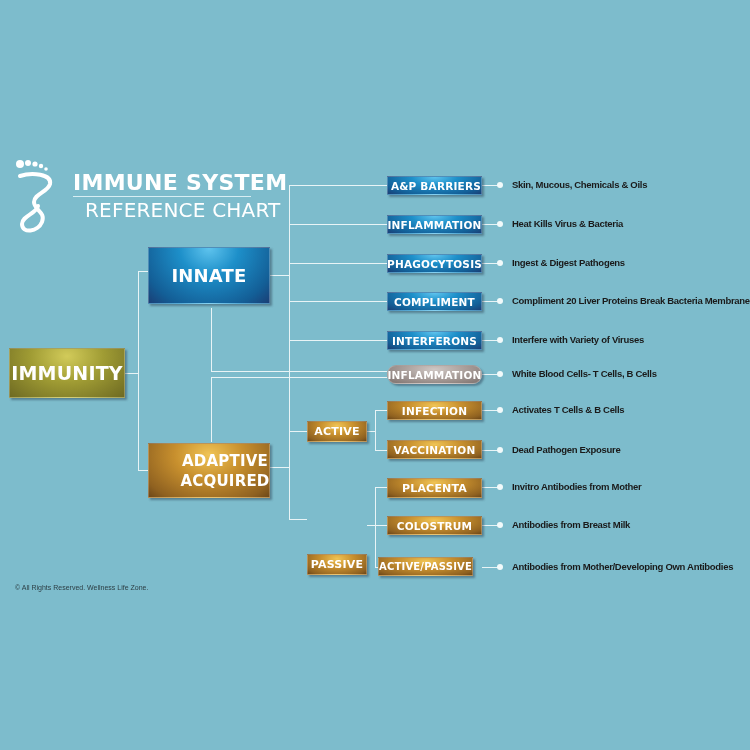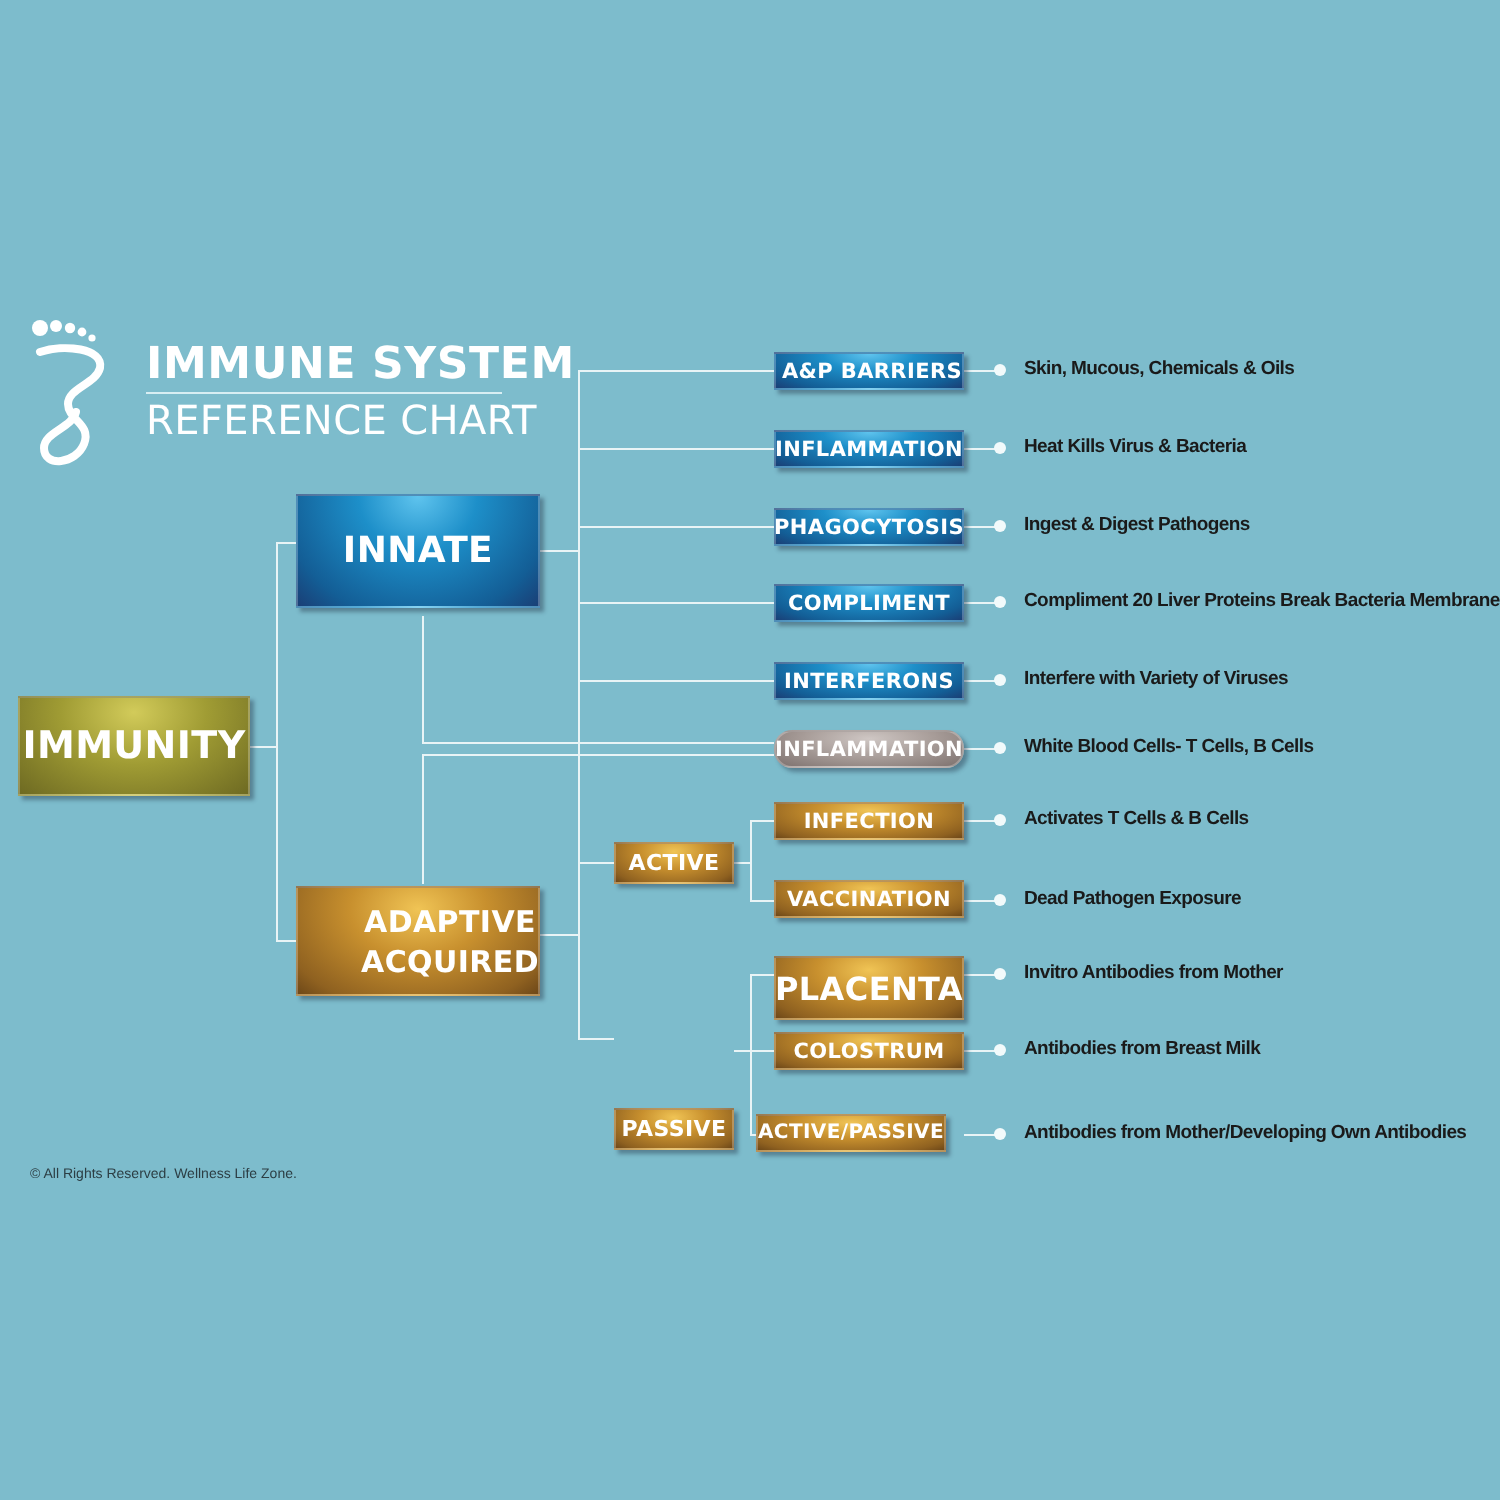--- a/index.html
+++ b/index.html
@@ -49,21 +49,21 @@
     <circle cx="8" cy="6" r="4" fill="#ffffff"></circle>
     <circle cx="16" cy="5" r="3" fill="#ffffff"></circle>
     <circle cx="23" cy="6" r="2.6" fill="#ffffff"></circle>
     <circle cx="29" cy="8" r="2.2" fill="#ffffff"></circle>
     <circle cx="34" cy="11" r="1.8" fill="#ffffff"></circle>
     <path d="M8 18 C 20 14, 40 16, 38 26 C 36 34, 22 36, 22 44 C 22 52, 34 54, 30 64 C 26 74, 10 76, 10 66 C 10 58, 24 56, 26 48" fill="none" stroke="#ffffff" stroke-width="4" stroke-linecap="round"></path>
   </svg>
 </div>
 <div class="abs title1" style="left:73px; top:170px;text-align:right;">IMMUNE SYSTEM</div>
 <div class="abs" style="left:73px; top:196px; width:178px; height:1px; background:#d8eef3;"></div>
-<div class="abs title2" style="left:73px; top:198px;">REFERENCE CHART</div>
+<div class="abs title2" style="left:85px; top:198px;">REFERENCE CHART</div>
 
 <div class="line" style="left:125px; top:373px; width:13px; height:1px;"></div>
 <div class="line" style="left:138px; top:271px; width:1px; height:200px;"></div>
 <div class="line" style="left:138px; top:271px; width:10px; height:1px;"></div>
 <div class="line" style="left:138px; top:470px; width:10px; height:1px;"></div>
 
 <div class="line" style="left:270px; top:275px; width:19px; height:1px;"></div>
 <div class="line" style="left:289px; top:185px; width:1px; height:335px;"></div>
 <div class="line" style="left:289px; top:185px; width:98px; height:1px;"></div>
 <div class="line" style="left:289px; top:224px; width:98px; height:1px;"></div>
@@ -139,21 +139,21 @@
 <div class="box grey" style="left:387px; top:365px; width:95px; height:19px; font-size:10.5px;">
   <span>INFLAMMATION</span>
 </div>
 
 <div class="box gold" style="left:387px; top:401px; width:95px; height:19px; font-size:10.5px;">
   <span>INFECTION</span>
 </div>
 <div class="box gold" style="left:387px; top:440px; width:95px; height:19px; font-size:10.5px;">
   <span>VACCINATION</span>
 </div>
-<div class="box gold" style="left:387px; top:478px; width:95px; height:32px; font-size:16px;">
+<div class="box gold" style="left:387px; top:478px; width:95px; height:20px; font-size:11px;">
   <span>PLACENTA</span>
 </div>
 <div class="box gold" style="left:387px; top:516px; width:95px; height:19px; font-size:10.5px;">
   <span>COLOSTRUM</span>
 </div>
 <div class="box gold" style="left:378px; top:557px; width:95px; height:19px; font-size:10px;">
   <span>ACTIVE/PASSIVE</span>
 </div>
 
 <div class="dot" style="left:497px; top:182px;"></div>

